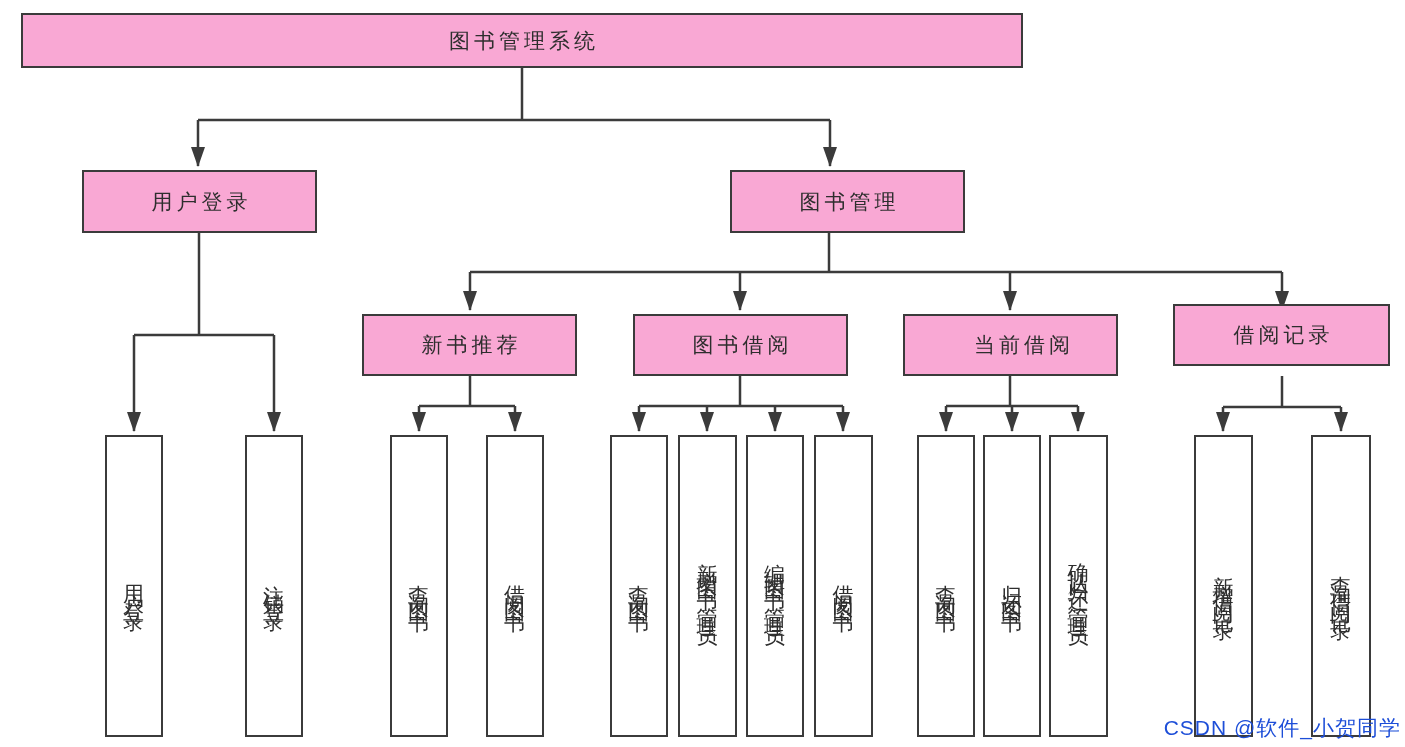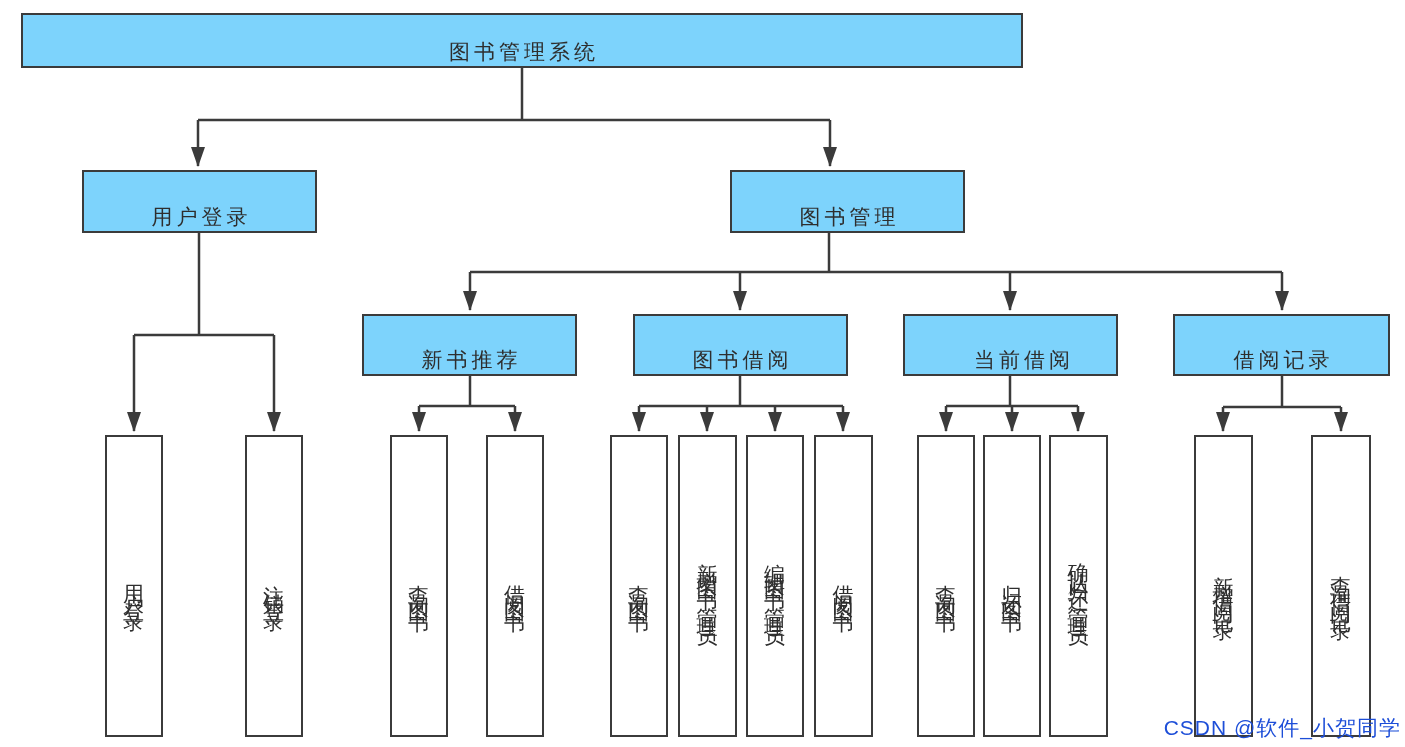--- a/index.html
+++ b/index.html
@@ -17,24 +17,24 @@
   }
   .connectors {
     position: absolute;
     left: 0; top: 0;
     width: 1405px;
     height: 747px;
   }
   .box {
     position: absolute;
     box-sizing: border-box;
-    background: #7dd3fc;
+    background: #f9a8d4;
     border: 2.5px solid #3b3b3b;
     display: flex;
-    align-items: flex-end;
+    align-items: center;
     justify-content: center;
     color: #2e2e2e;
     font-size: 21px;
     letter-spacing: 4px;
     text-indent: 4px; 
     white-space: nowrap;
     z-index: 2;
   }
   .vbox {
     position: absolute;
@@ -55,21 +55,21 @@
     line-height: 1;
     max-height: 286px;
   }
   
   #node-root            { left: 21px;   top: 13px;  width: 1002px; height: 55px; }
   #node-user-login      { left: 82px;   top: 170px; width: 235px;  height: 63px; }
   #node-book-management { left: 712px;  top: 170px; width: 235px;  height: 63px; margin-left: 18px; }
   #node-new-book-rec    { left: 362px;  top: 314px; width: 215px;  height: 62px; }
   #node-book-borrow     { left: 633px;  top: 314px; width: 215px;  height: 62px; }
   #node-current-borrow  { left: 903px;  top: 314px; width: 215px;  height: 62px; padding-left: 23px; }
-  #node-borrow-records  { left: 1173px; top: 314px; width: 217px;  height: 62px; }
+  #node-borrow-records  { left: 1173px; top: 304px; width: 217px;  height: 62px; }
 
   #leaf-user-login      { left: 105px;  top: 435px; width: 58px; height: 302px; }
   #leaf-logout          { left: 245px;  top: 435px; width: 58px; height: 302px; }
   #leaf-nb-query        { left: 390px;  top: 435px; width: 58px; height: 302px; }
   #leaf-nb-borrow       { left: 486px;  top: 435px; width: 58px; height: 302px; }
   #leaf-bb-query        { left: 610px;  top: 435px; width: 58px; height: 302px; }
   #leaf-bb-add          { left: 678px;  top: 435px; width: 59px; height: 302px; }
   #leaf-bb-edit         { left: 746px;  top: 435px; width: 58px; height: 302px; }
   #leaf-bb-borrow       { left: 814px;  top: 435px; width: 59px; height: 302px; }
   #leaf-cb-query        { left: 917px;  top: 435px; width: 58px; height: 302px; }

